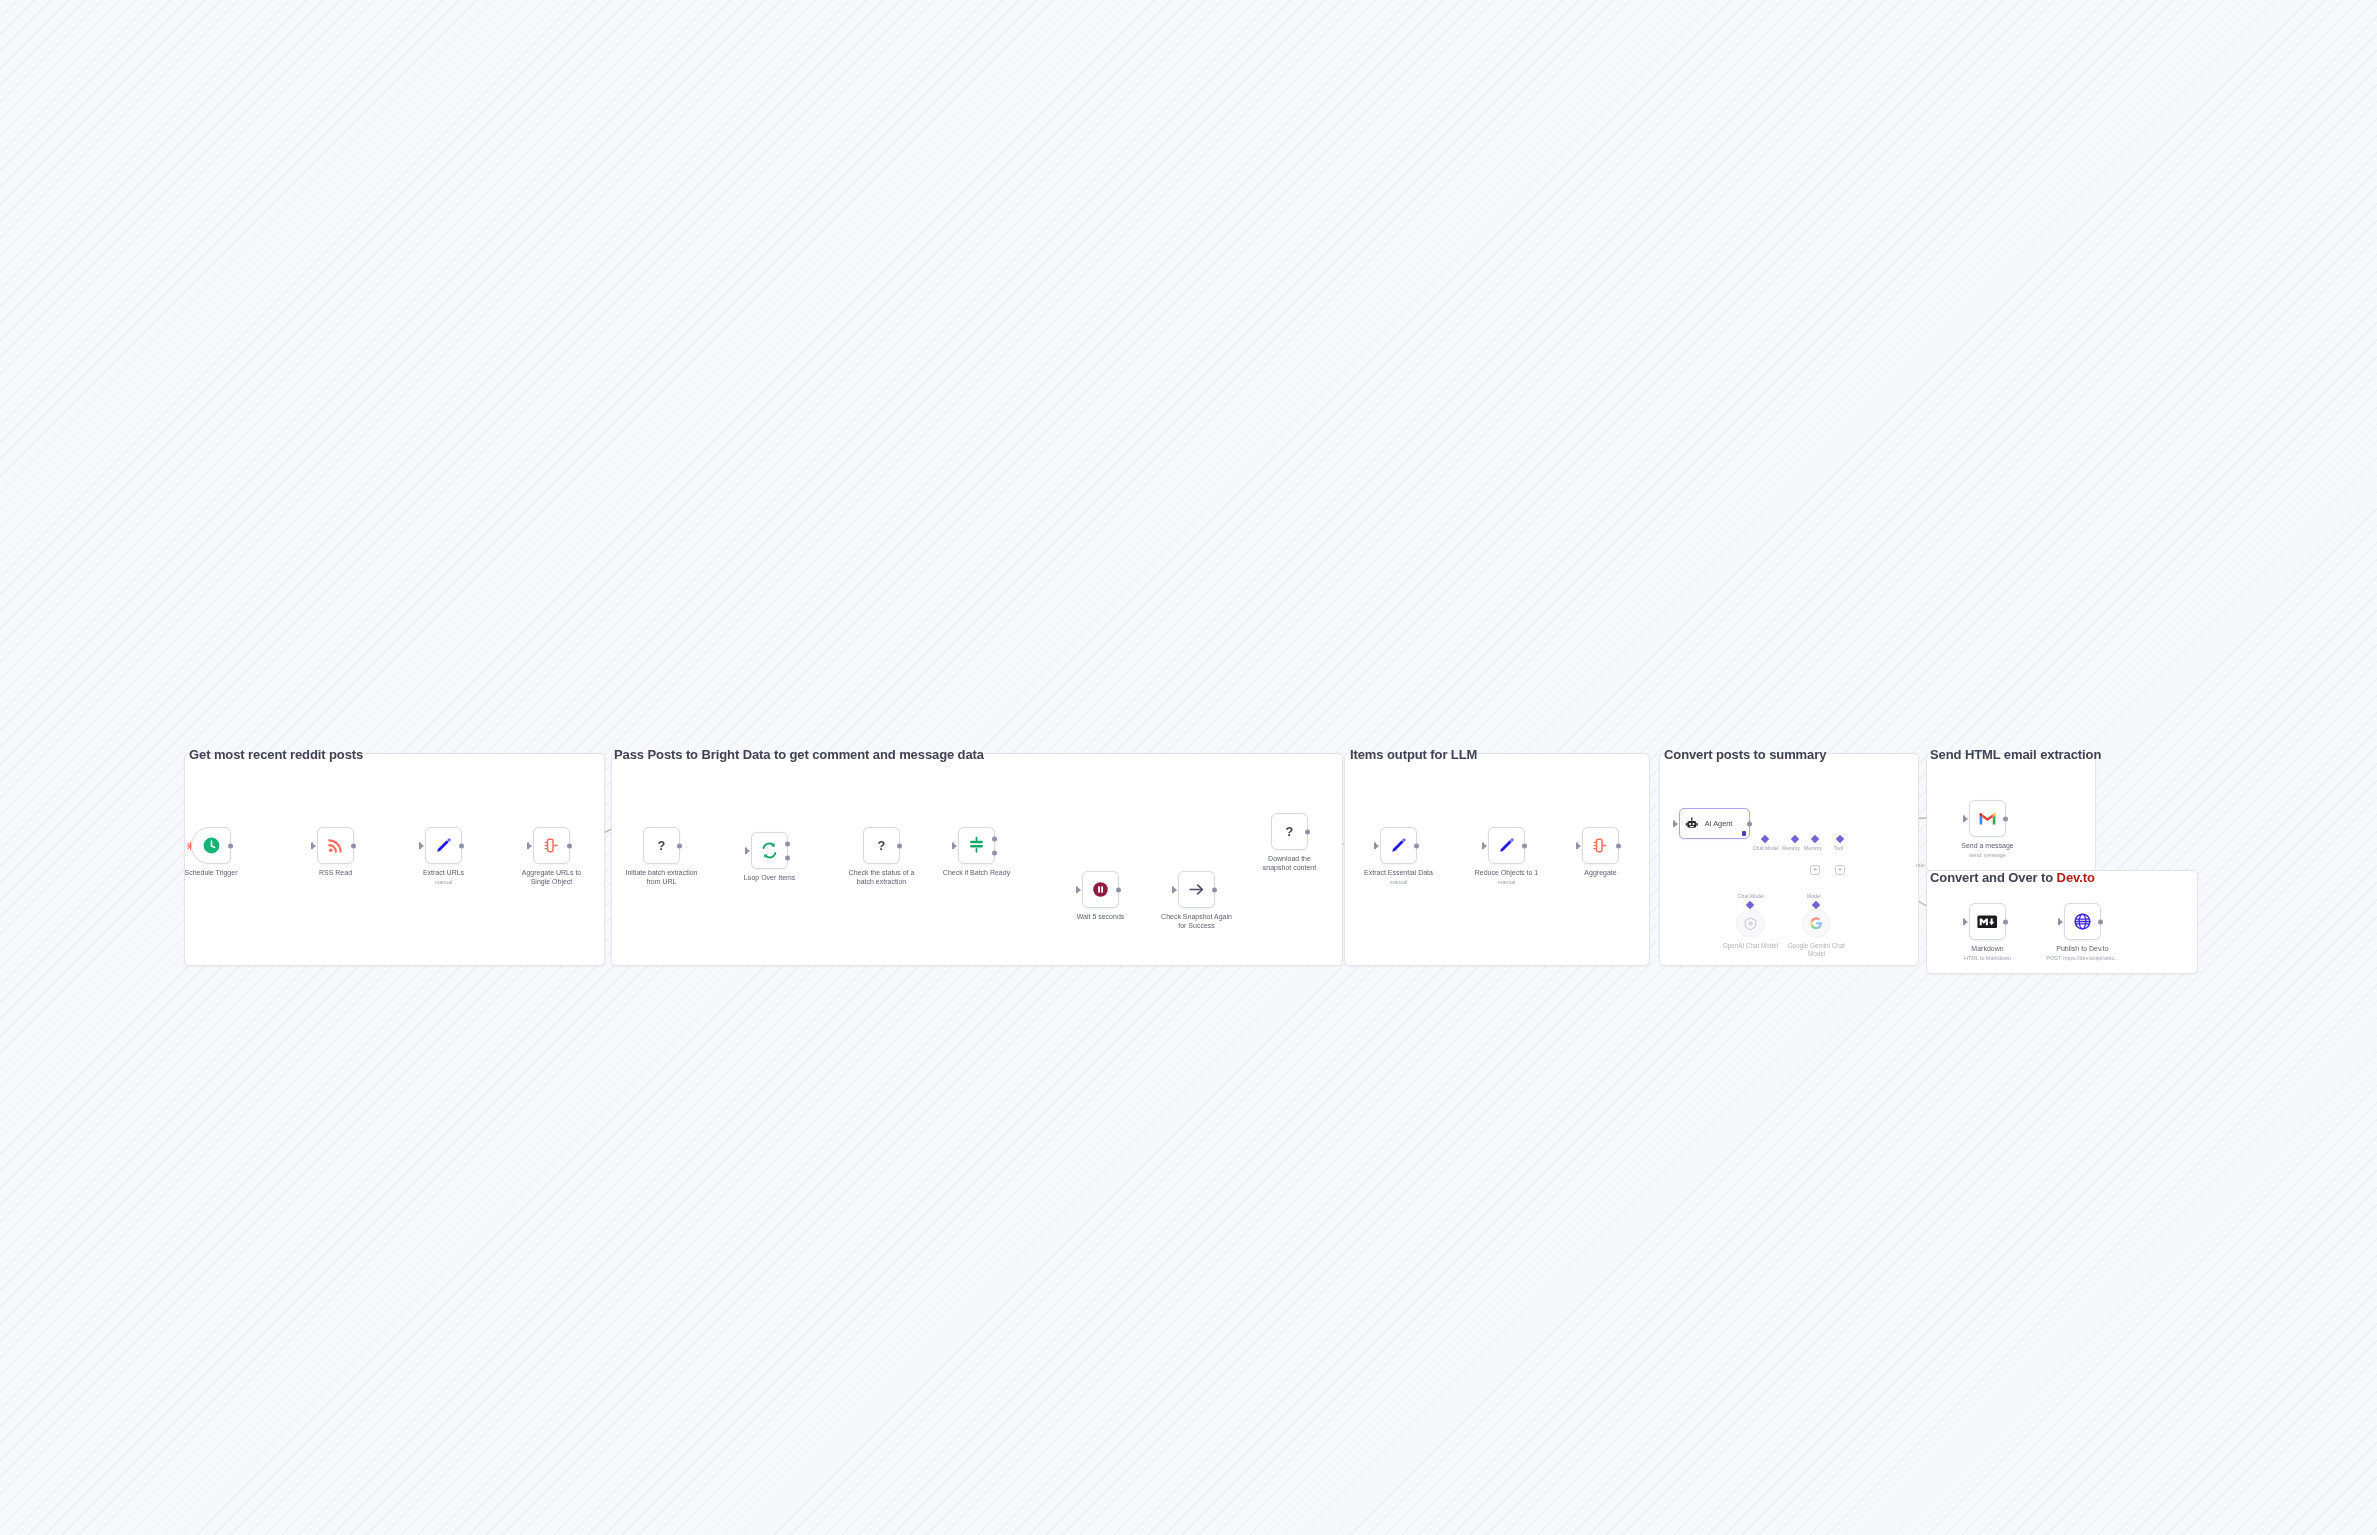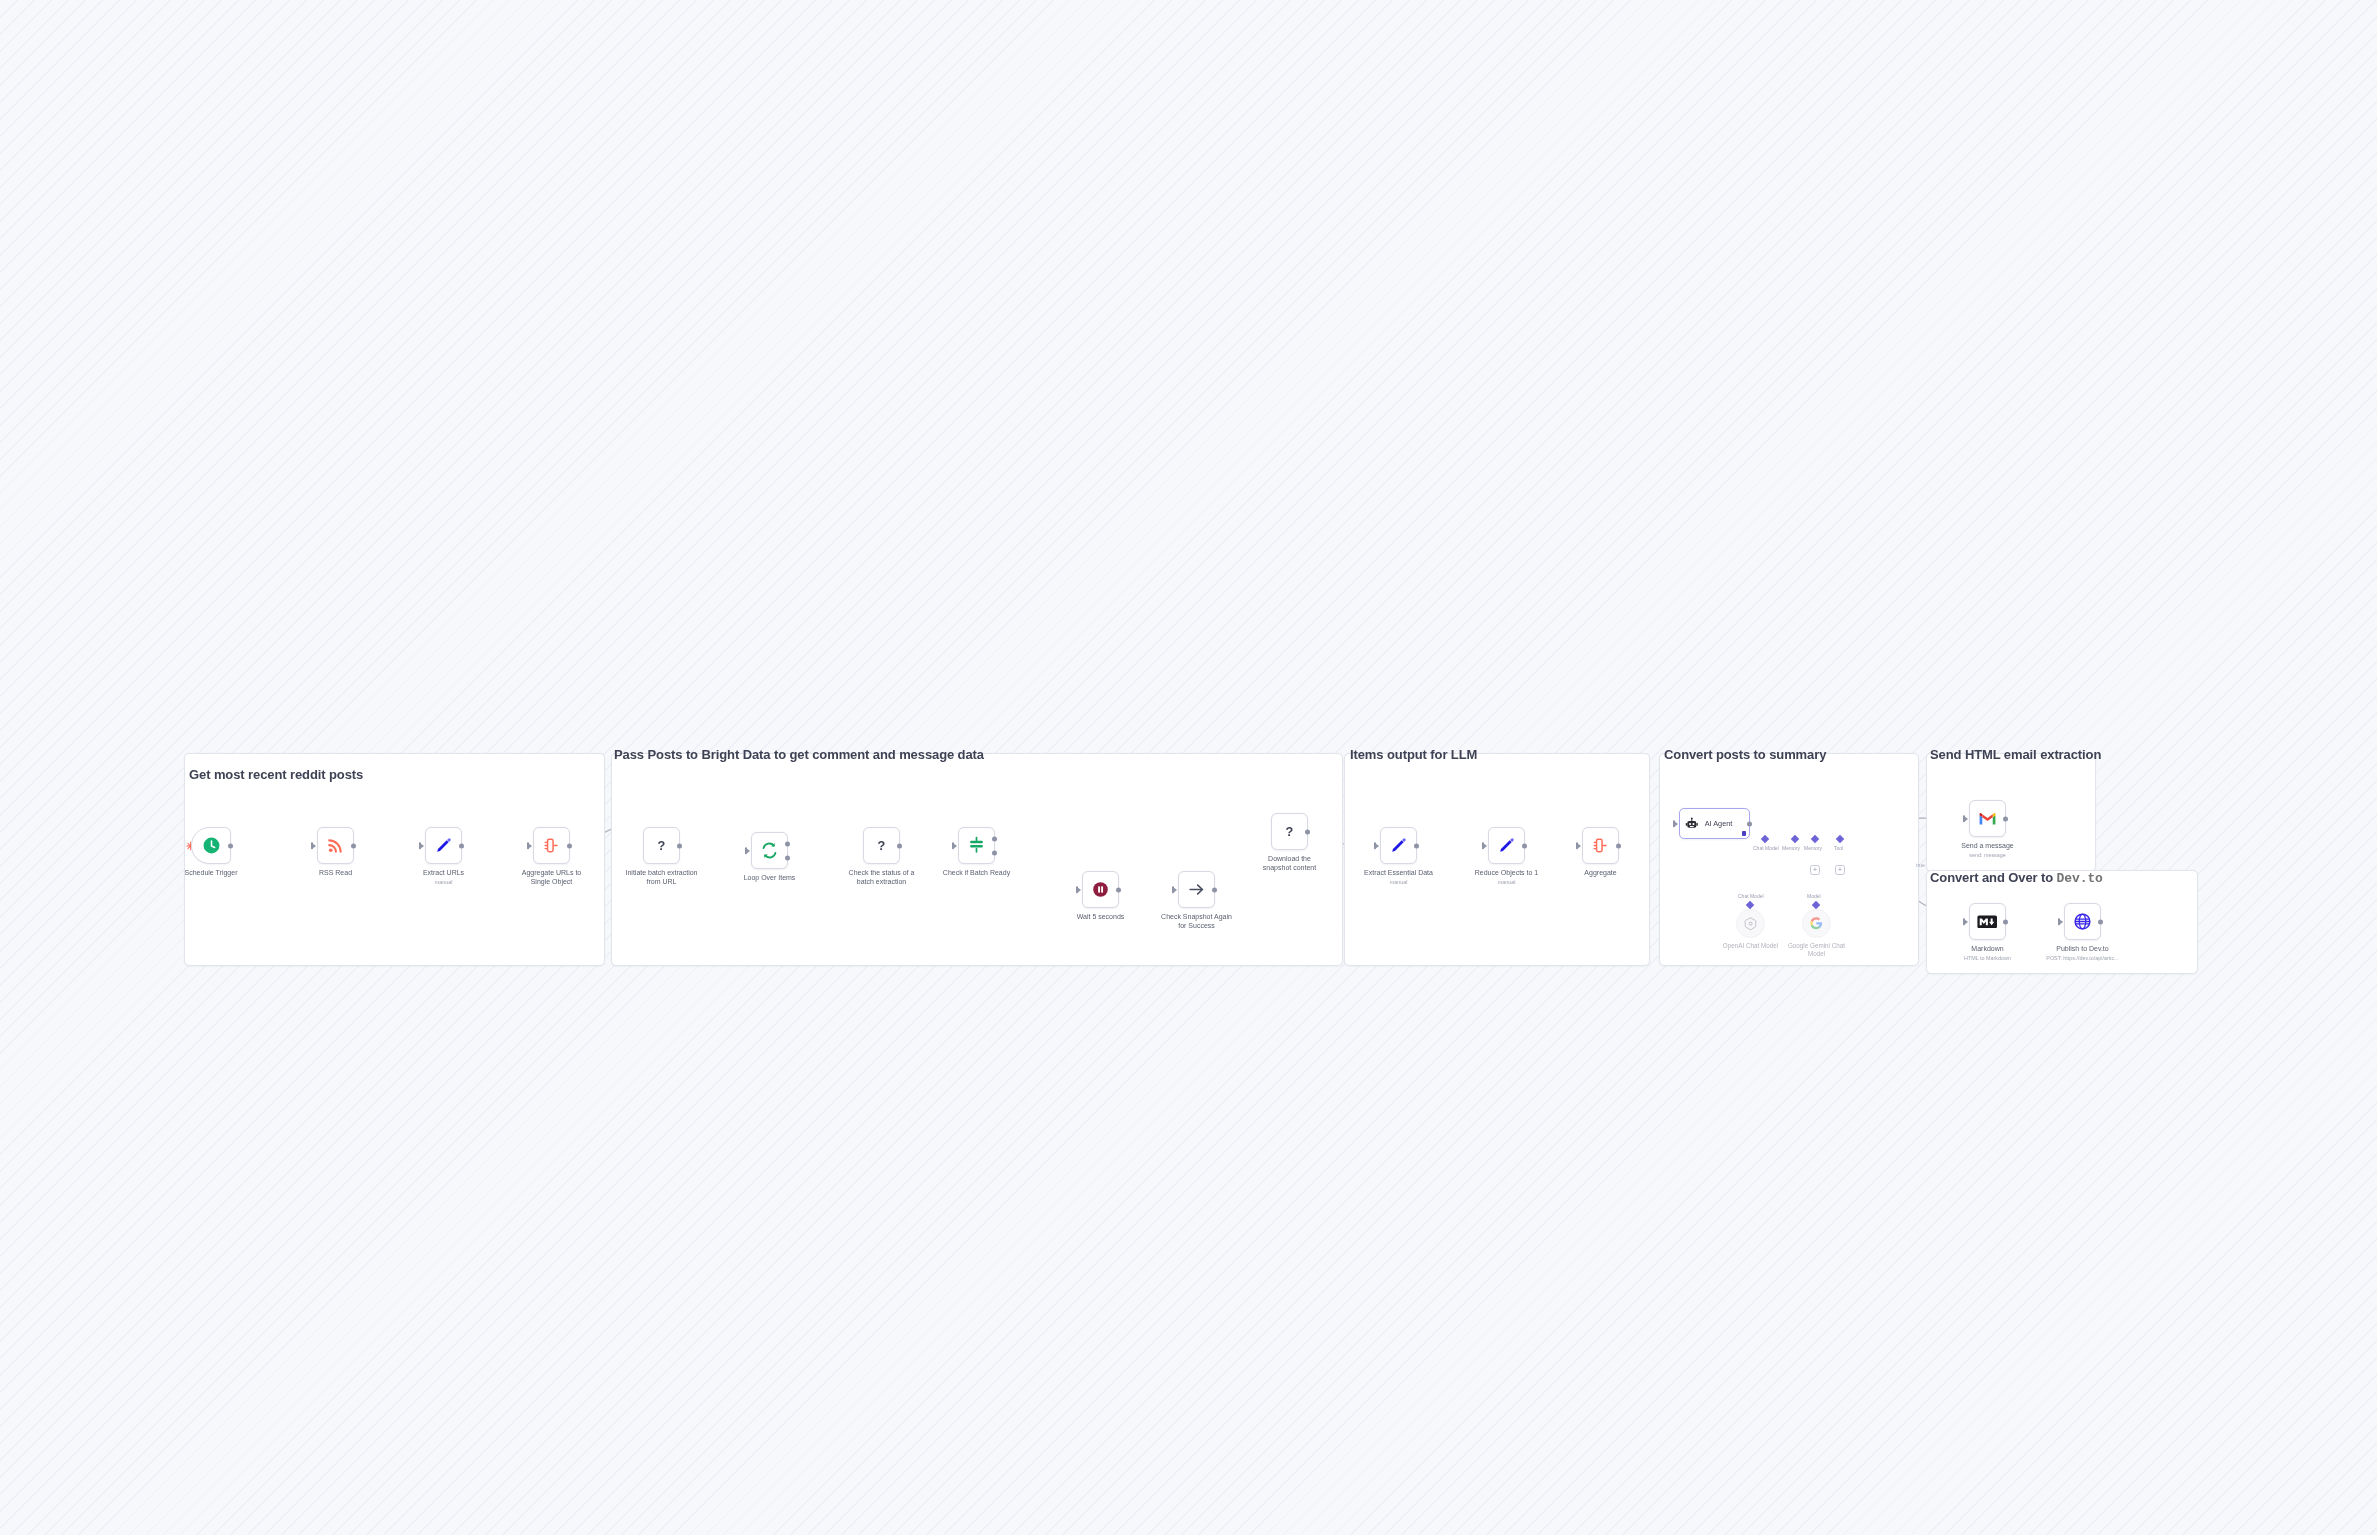--- a/index.html
+++ b/index.html
@@ -31,21 +31,21 @@
     box-shadow: 0 0.9px 1.7px rgba(40,50,80,0.045);
   }
   .panel-title {
     position: absolute;
     font-size: 13px;
     font-weight: 700;
     color: #3f4254;
     letter-spacing: -0.1px;
     white-space: nowrap;
   }
-  .accent-devto { color: #737373; font-family: Liberation Mono, monospace; }
+  .accent-devto { color: #b91c1c; }
 
   
   #edges { position: absolute; inset: 0; pointer-events: none; }
 
   
   .node {
     position: absolute;
     width: 37px; height: 37px;
     background: #ffffff;
     border: 0.9px solid #d7d9e3;
@@ -251,21 +251,21 @@
       <path d="M2074,990 C2068,1010 2063,1030 2060,1055"></path>
       <path d="M2110,990 C2118,1012 2128,1032 2137,1055"></path>
     </g>
     <g fill="none" stroke="#c3c5d4" stroke-width="1.3">
       <path d="M2133,990 L2133,1016"></path>
       <path d="M2162,990 L2162,1016"></path>
     </g>
   </svg>
 
   <div class="panel" style="left:184px; top:753px; width:421px; height:213px;"></div>
-  <div class="panel-title" style="left:189px; top:747px;margin-top:20px;">Get most recent reddit posts</div>
+  <div class="panel-title" style="left:189px; top:747px;">Get most recent reddit posts</div>
 
   <div class="panel" style="left:611px; top:753px; width:732px; height:213px;"></div>
   <div class="panel-title" style="left:614px; top:747px;">Pass Posts to Bright Data to get comment and message data</div>
 
   <div class="panel" style="left:1344px; top:753px; width:306px; height:213px;"></div>
   <div class="panel-title" style="left:1350px; top:747px;">Items output for LLM</div>
 
   <div class="panel" style="left:1659px; top:753px; width:260px; height:213px;"></div>
   <div class="panel-title" style="left:1664px; top:747px;">Convert posts to summary</div>
 

